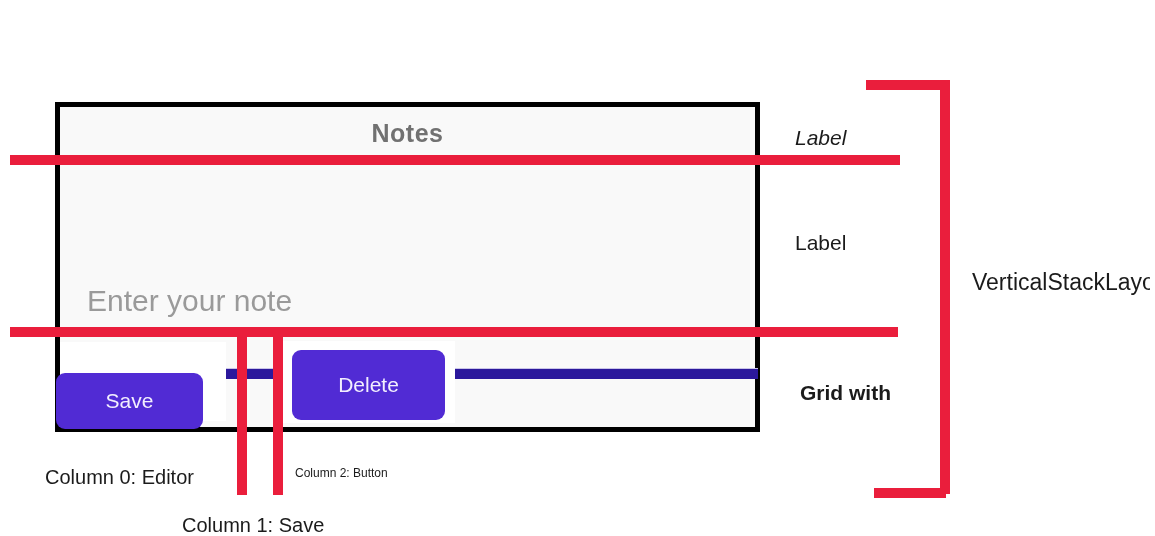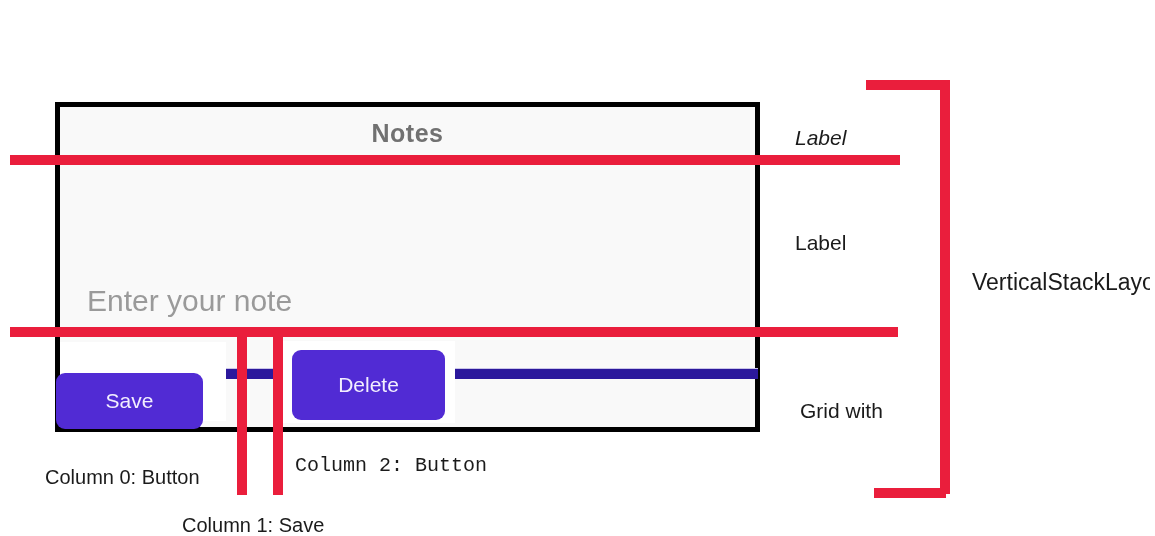--- a/index.html
+++ b/index.html
@@ -43,23 +43,23 @@
   .vline-col-b{left:263px;top:317px;width:6px;height:168px;}
   .bracket-v{left:930px;top:70px;width:6px;height:414px;}
   .bracket-top{left:856px;top:70px;width:80px;height:6px;}
   .bracket-bottom{left:864px;top:478px;width:72px;height:6px;}
 
   
   .ann{position:absolute;color:var(--annotation-text);font-size:21px;white-space:nowrap;}
   .ann-label{left:780px;top:111px;font-style:italic;}
   .ann-editor{left:780px;top:216px;}
   .ann-vsl{left:957px;top:254px;font-size:23px;}
-  .ann-grid{left:780px;top:382px;line-height:27px;white-space:normal;width:160px;}
+  .ann-grid{left:780px;top:364px;line-height:27px;white-space:normal;width:160px;font-weight:bold;}
   .ann-col0{left:30px;top:451px;font-size:20px;}
-  .ann-col2{left:280px;top:439px;font-size:20px;font-family:Liberation Mono, monospace;}
+  .ann-col2{left:280px;top:451px;font-size:12px;}
   .ann-col1{left:167px;top:499px;font-size:20px;}
 </style>
 </head>
 <body>
 
 <div class="canvas">
 
   <div class="frame">
     <div class="app-title">Notes</div>
 
@@ -83,17 +83,17 @@
   <div class="red bracket-v"></div>
   <div class="red bracket-top"></div>
   <div class="red bracket-bottom"></div>
 
   <div class="ann ann-label">Label</div>
   <div class="ann ann-editor">Label</div>
   <div class="ann ann-vsl">VerticalStackLayout</div>
   <div class="ann ann-grid">
     <span>Grid with</span><br>
   </div>
-  <div class="ann ann-col0">Column 0: Button</div>
+  <div class="ann ann-col0">Column 0: Editor</div>
   <div class="ann ann-col2">Column 2: Button</div>
   <div class="ann ann-col1">Column 1: Save</div>
 
 </div>
 
 </body></html>

